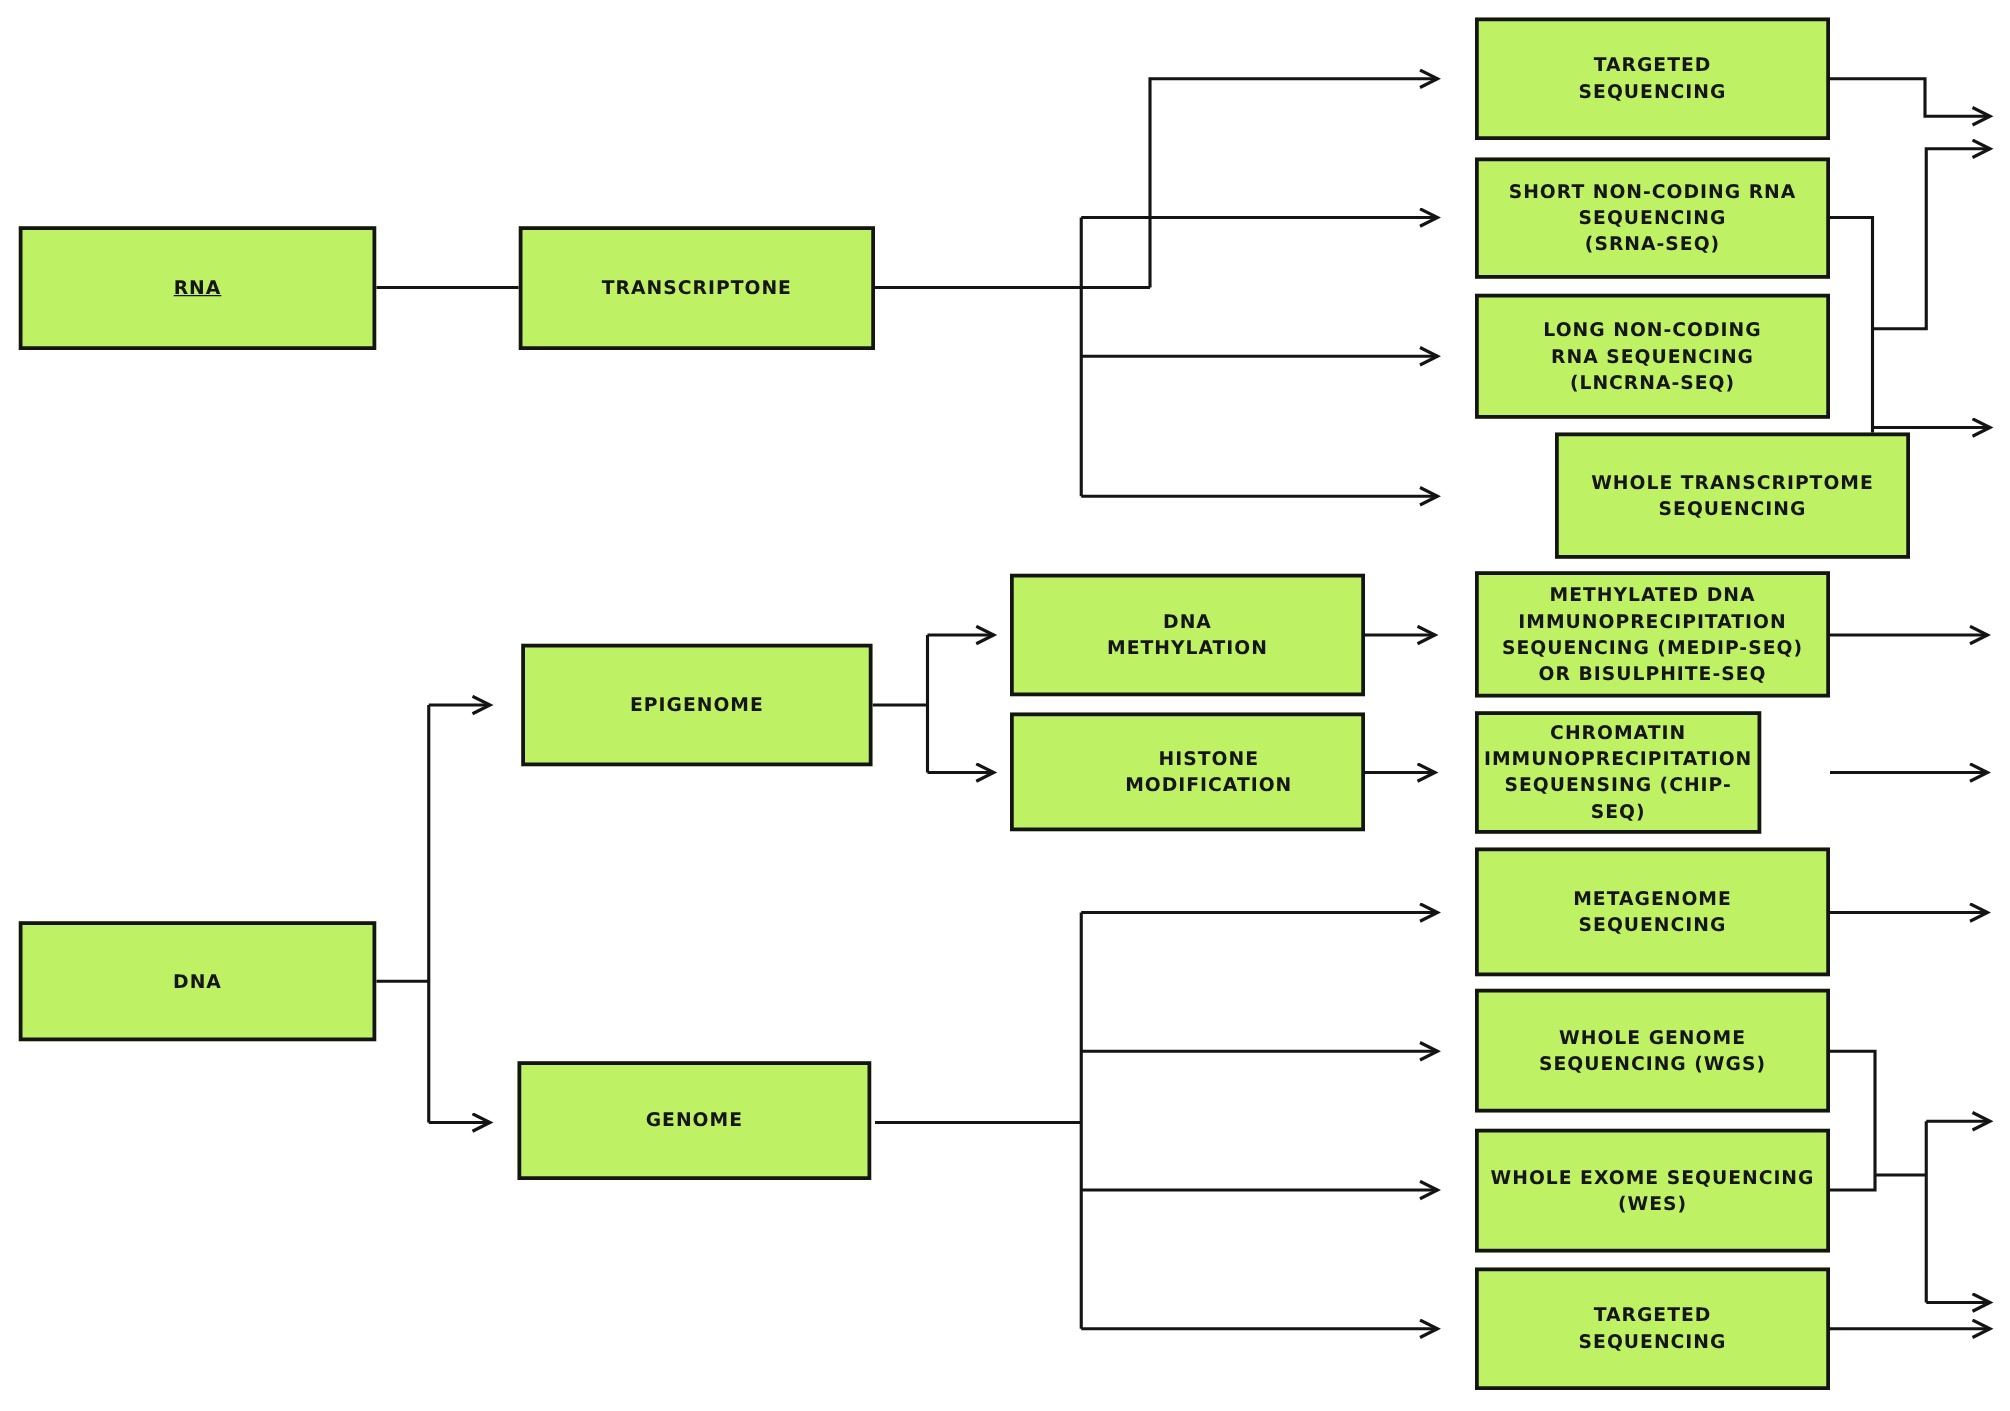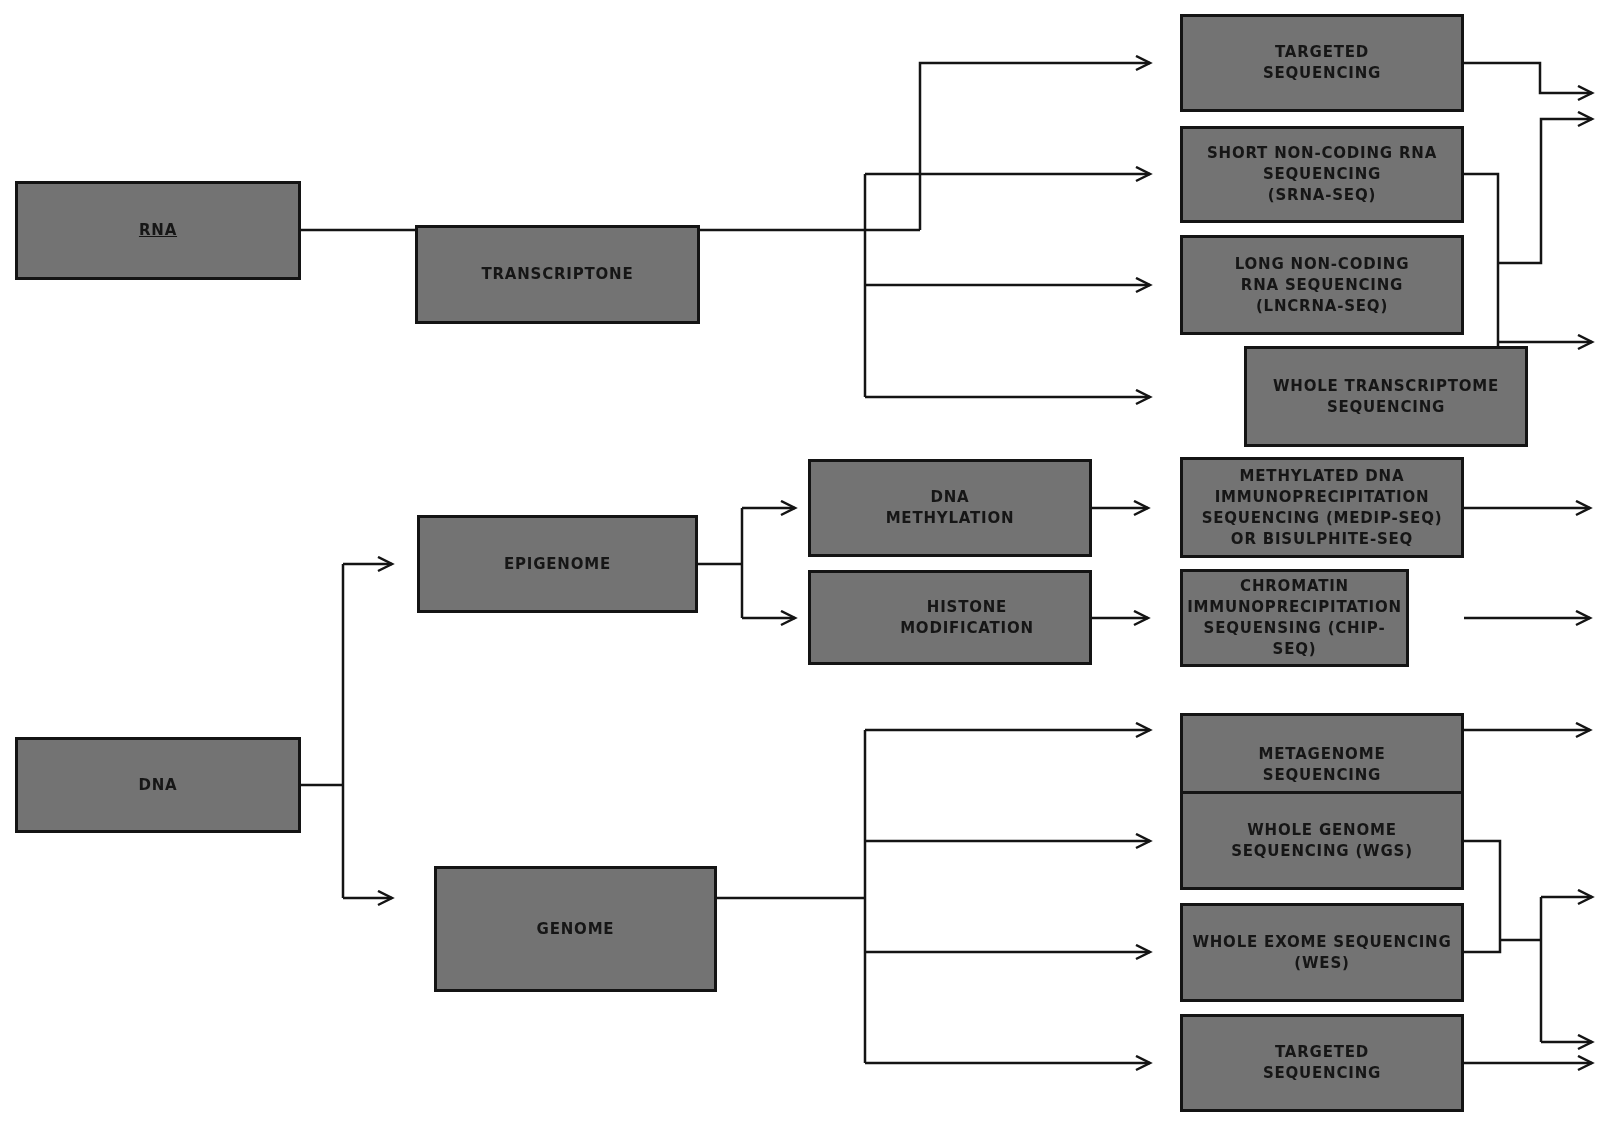--- a/index.html
+++ b/index.html
@@ -13,21 +13,21 @@
   }
   #connector-layer {
     position: absolute;
     left: 0; top: 0;
     width: 1608px; height: 1129px;
   }
   .node {
     position: absolute;
     box-sizing: border-box;
     border: 3px solid #141414;
-    background: #737373;
+    background: #bef264;
     display: flex;
     align-items: center;
     justify-content: center;
     text-align: center;
     white-space: pre-line;
     font-size: 15px;
     line-height: 21px;
     font-weight: 700;
     letter-spacing: 0.8px;
     color: #161616;
@@ -85,21 +85,21 @@
     <path class="line" d="M1464,730 H1590" marker-end="url(#ah)"></path>
     <path class="line" d="M1464,841 H1500 V952 H1464"></path>
     <path class="line" d="M1500,940 H1541"></path>
     <path class="line" d="M1541,897 V1042"></path>
     <path class="line" d="M1541,897 H1592" marker-end="url(#ah)"></path>
     <path class="line" d="M1541,1042 H1592" marker-end="url(#ah)"></path>
     <path class="line" d="M1464,1063 H1592" marker-end="url(#ah)"></path>
   </svg>
 
   <div class="node" style="left:15px;   top:181px;  width:286px; height:99px;text-decoration:underline;">RNA</div>
-  <div class="node" style="left:415px;  top:181px;  width:285px; height:99px;margin-top:44px;">TRANSCRIPTONE</div>
+  <div class="node" style="left:415px;  top:181px;  width:285px; height:99px;">TRANSCRIPTONE</div>
   <div class="node" style="left:1180px; top:14px;   width:284px; height:98px;">TARGETED
 SEQUENCING</div>
   <div class="node" style="left:1180px; top:126px;  width:284px; height:97px;">SHORT NON-CODING RNA
 SEQUENCING
 (SRNA-SEQ)</div>
   <div class="node" style="left:1180px; top:235px;  width:284px; height:100px;">LONG NON-CODING
 RNA SEQUENCING
 (LNCRNA-SEQ)</div>
   <div class="node" style="left:1244px; top:346px;  width:284px; height:101px;">WHOLE TRANSCRIPTOME
 SEQUENCING</div>
@@ -109,22 +109,22 @@
   <div class="node" style="left:808px;  top:570px;  width:284px; height:95px;padding-left:40px;">HISTONE
 MODIFICATION</div>
   <div class="node" style="left:1180px; top:457px;  width:284px; height:101px;">METHYLATED DNA
 IMMUNOPRECIPITATION
 SEQUENCING (MEDIP-SEQ)
 OR BISULPHITE-SEQ</div>
   <div class="node" style="left:1180px; top:569px;  width:229px; height:98px;">CHROMATIN
 IMMUNOPRECIPITATION
 SEQUENSING (CHIP-SEQ)</div>
   <div class="node" style="left:15px;   top:737px;  width:286px; height:96px;">DNA</div>
-  <div class="node" style="left:434px;  top:849px;  width:283px; height:126px;margin-top:17px;">GENOME</div>
-  <div class="node" style="left:1180px; top:713px;  width:284px; height:103px;">METAGENOME
+  <div class="node" style="left:414px;  top:849px;  width:283px; height:95px;">GENOME</div>
+  <div class="node" style="left:1180px; top:678px;  width:284px; height:103px;">METAGENOME
 SEQUENCING</div>
   <div class="node" style="left:1180px; top:791px;  width:284px; height:99px;">WHOLE GENOME
 SEQUENCING (WGS)</div>
   <div class="node" style="left:1180px; top:903px;  width:284px; height:99px;">WHOLE EXOME SEQUENCING
 (WES)</div>
   <div class="node" style="left:1180px; top:1014px; width:284px; height:98px;">TARGETED
 SEQUENCING</div>
 
 </div>
 

